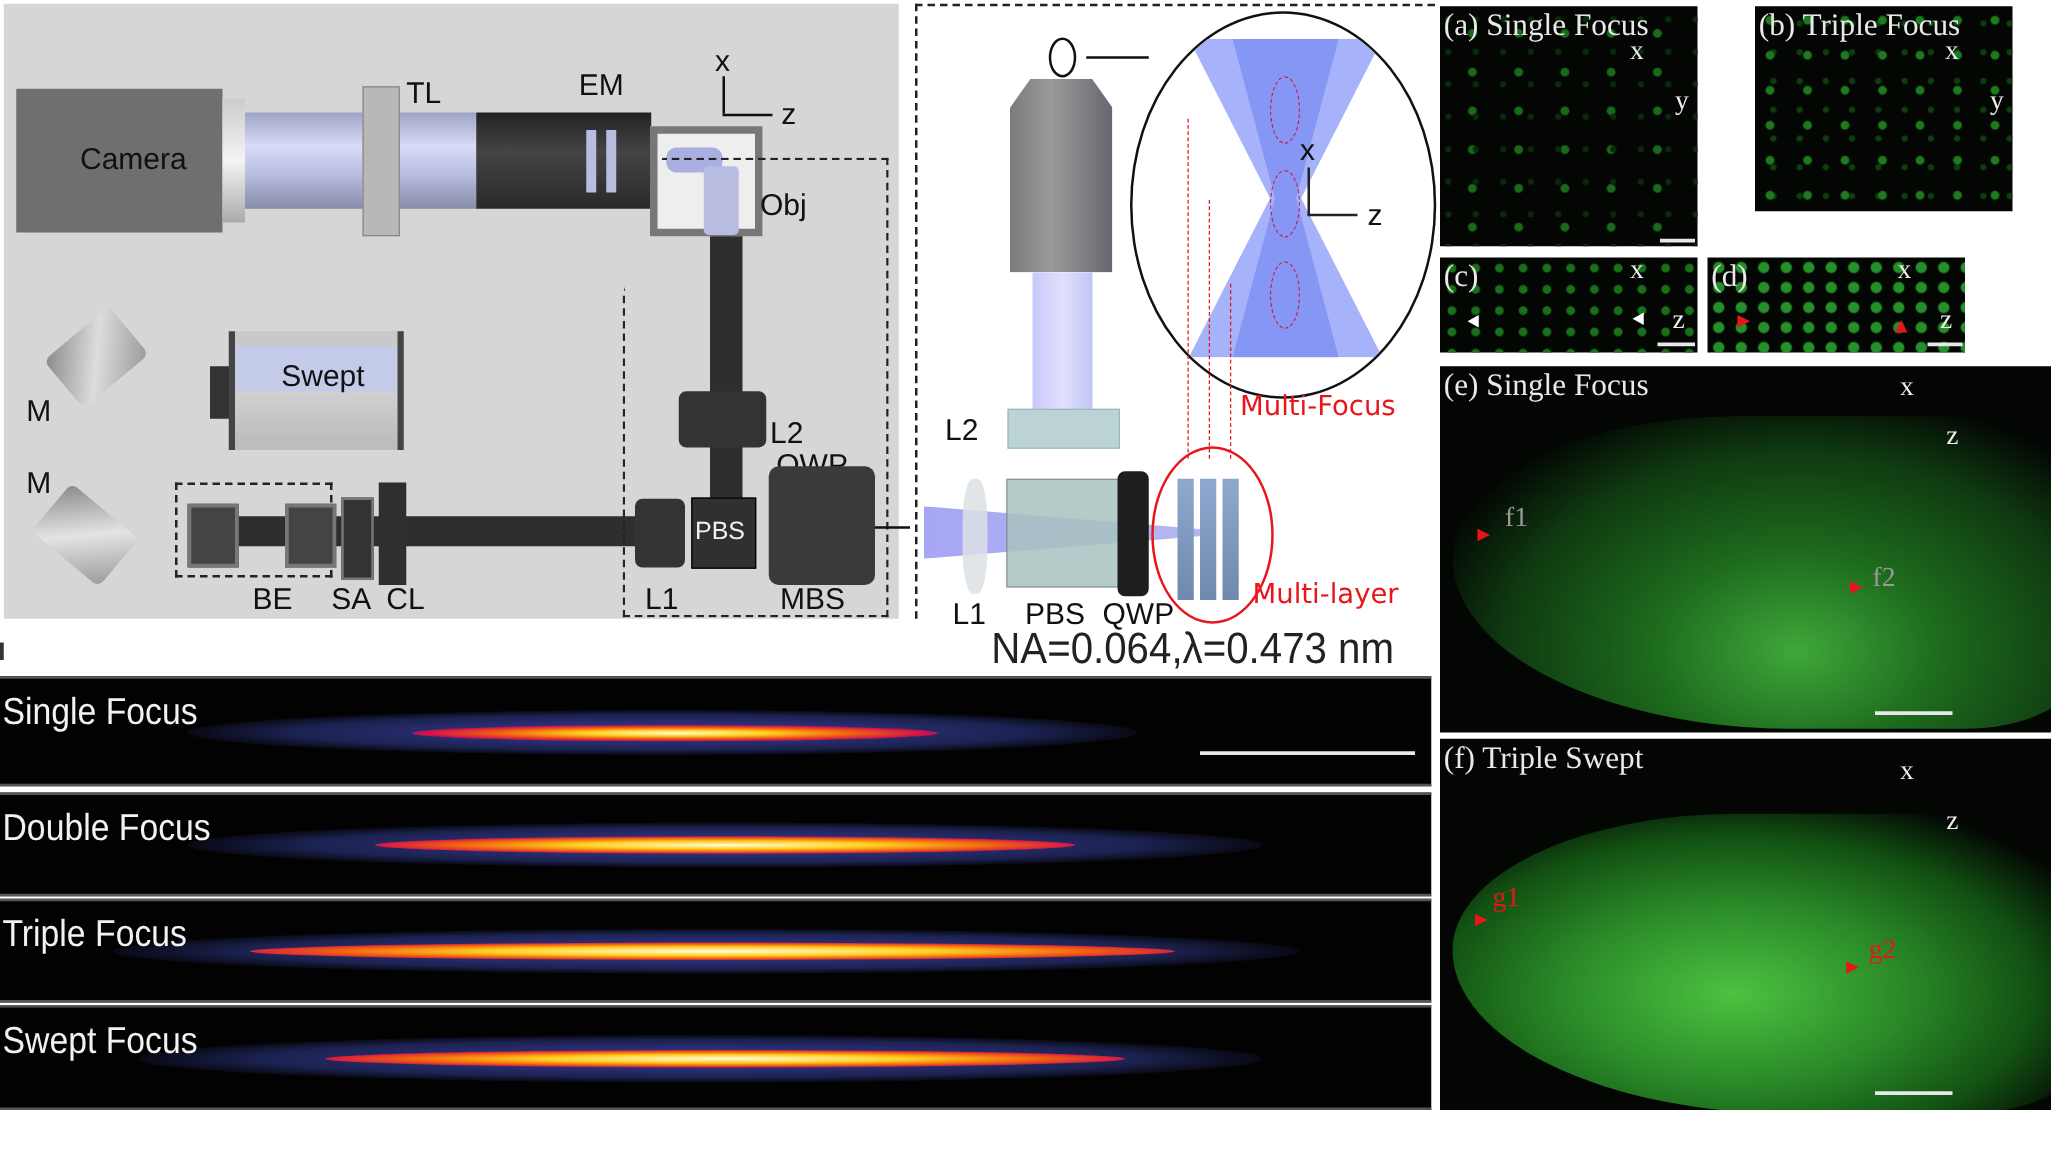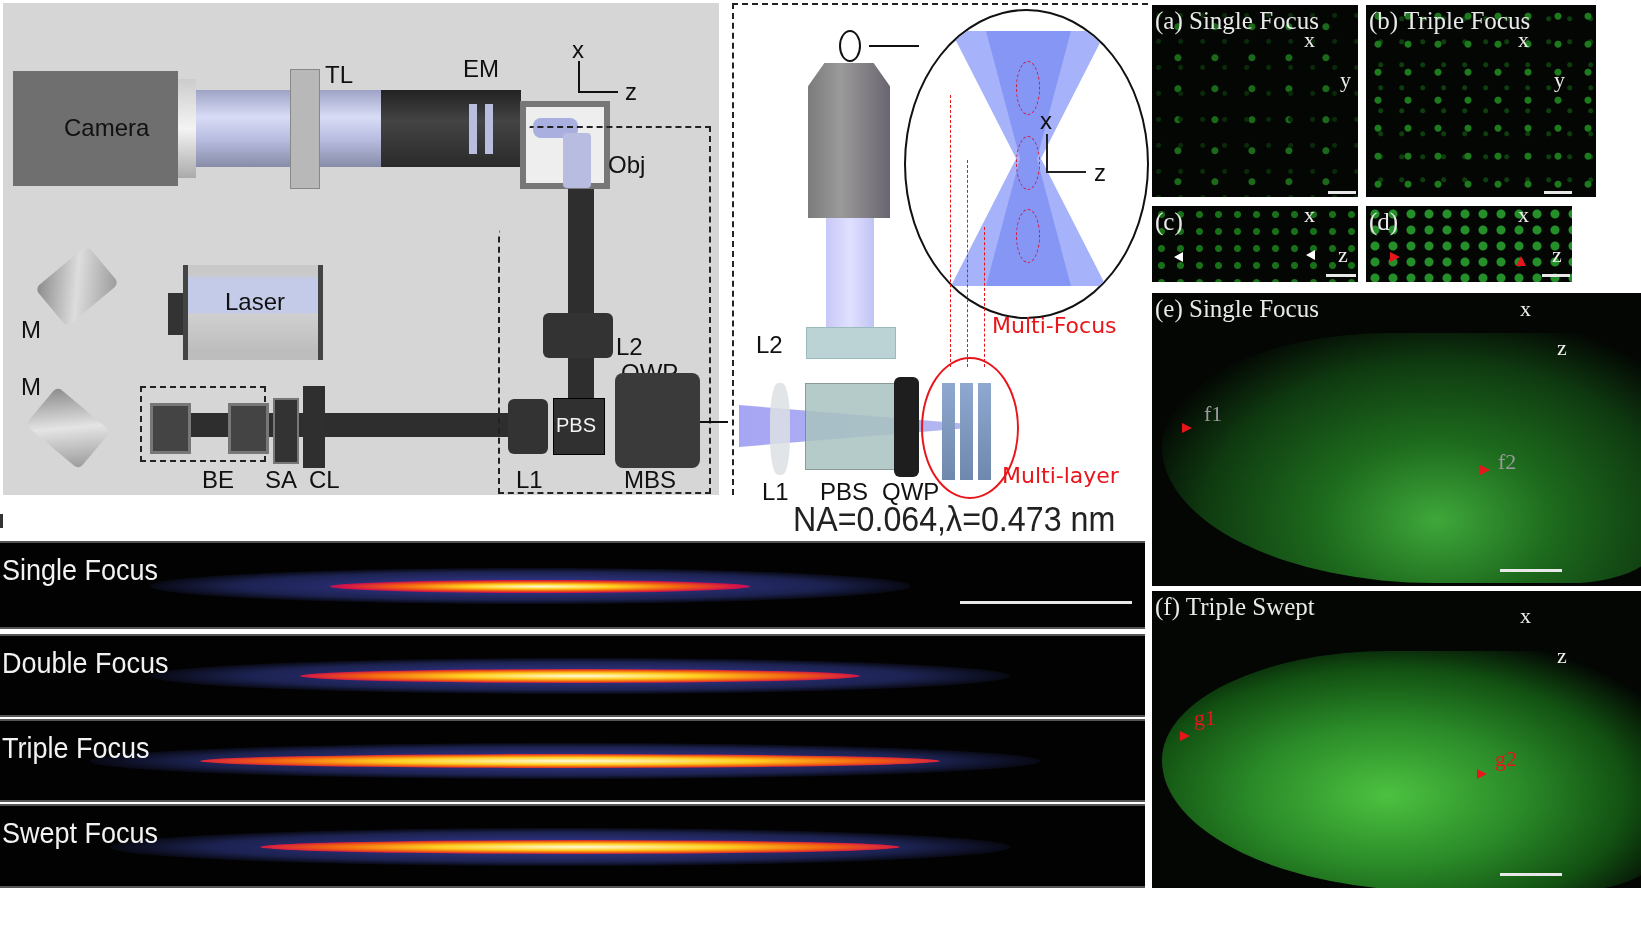--- a/index.html
+++ b/index.html
@@ -53,21 +53,21 @@
   <div class="lbl" style="left:613px;top:332px;">L2</div>
   <div class="lbl" style="left:618px;top:358px;">QWP</div>
 
   <div class="abs" style="left:40px;top:258px;width:68px;height:50px;background:linear-gradient(135deg,#888,#ddd,#999);transform:rotate(-40deg);border-radius:6px;"></div>
   <div class="lbl" style="left:18px;top:315px;">M</div>
   <div class="abs" style="left:30px;top:400px;width:70px;height:50px;background:linear-gradient(135deg,#888,#e4e4e4,#999);transform:rotate(40deg);border-radius:6px;"></div>
   <div class="lbl" style="left:18px;top:372px;">M</div>
 
   <div class="abs" style="left:165px;top:290px;width:22px;height:42px;background:#333;"></div>
   <div class="abs" style="left:180px;top:262px;width:140px;height:95px;background:linear-gradient(#c9c9c9 10%,#c4cbe8 15%,#c4cbe8 50%,#d0d0d0 52%,#bdbdbd 90%);border-left:5px solid #444;border-right:5px solid #444;box-sizing:border-box;"></div>
-  <div class="lbl" style="left:222px;top:287px;">Laser</div>
+  <div class="lbl" style="left:222px;top:287px;">Swept</div>
 
   <div class="abs" style="left:150px;top:410px;width:360px;height:24px;background:#2e2e2e;"></div>
   <div class="abs" style="left:137px;top:383px;width:126px;height:76px;border:2px dashed #222;box-sizing:border-box;"></div>
   <div class="abs" style="left:147px;top:400px;width:35px;height:45px;background:#444;border:3px solid #777;"></div>
   <div class="abs" style="left:225px;top:400px;width:35px;height:45px;background:#444;border:3px solid #777;"></div>
   <div class="abs" style="left:270px;top:395px;width:22px;height:62px;background:#333;border:2px solid #777;"></div>
   <div class="abs" style="left:300px;top:383px;width:22px;height:82px;background:#2f2f2f;"></div>
   <div class="abs" style="left:505px;top:396px;width:40px;height:55px;background:#333;border-radius:6px;"></div>
   <div class="abs" style="left:550px;top:395px;width:50px;height:55px;background:#303030;border:1px solid #000;"></div>
   <div class="lbl" style="left:553px;top:412px;color:#f2f2f2;font-size:20px;">PBS</div>
@@ -152,21 +152,21 @@
   <div class="glow" style="left:260px;top:34px;width:640px;height:14px;background:radial-gradient(ellipse,#fffbe0 0%,#ffd020 32%,#f06010 56%,#d0104a 73%,#6a30b0 90%,transparent 100%);"></div>
   <div class="name">Swept Focus</div>
 </div>
 
 <div class="micro" style="left:1152px;top:5px;width:206px;height:192px;background:radial-gradient(circle at 30% 40%,#0a2a0a 2px,transparent 3px) 0 0/22px 26px,radial-gradient(circle at 70% 70%,#1a6a1a 3px,transparent 4px) 0 0/37px 31px,#030603;">
   <div class="title">(a) Single Focus</div>
   <div class="axes" style="left:152px;top:22px;">x</div>
   <div class="axes" style="left:188px;top:62px;">y</div>
   <div class="scalebar" style="left:176px;top:186px;width:28px;"></div>
 </div>
-<div class="micro" style="left:1366px;top:5px;width:206px;height:192px;background:radial-gradient(circle at 40% 40%,#1d7a1d 3px,transparent 4px) 0 0/30px 28px,radial-gradient(circle at 70% 60%,#0e3e0e 2px,transparent 3px) 0 0/21px 23px,#030603;padding-left:24px;">
+<div class="micro" style="left:1404px;top:5px;width:206px;height:164px;background:radial-gradient(circle at 40% 40%,#1d7a1d 3px,transparent 4px) 0 0/30px 28px,radial-gradient(circle at 70% 60%,#0e3e0e 2px,transparent 3px) 0 0/21px 23px,#030603;">
   <div class="title">(b) Triple Focus</div>
   <div class="axes" style="left:152px;top:22px;">x</div>
   <div class="axes" style="left:188px;top:62px;">y</div>
   <div class="scalebar" style="left:178px;top:186px;width:28px;"></div>
 </div>
 <div class="micro" style="left:1152px;top:206px;width:206px;height:76px;background:radial-gradient(circle at 50% 50%,#187018 3px,transparent 4px) 0 0/19px 17px,#030603;">
   <div class="title">(c)</div>
   <div class="axes" style="left:152px;top:-4px;">x</div>
   <div class="axes" style="left:186px;top:36px;">z</div>
   <div class="abs" style="left:22px;top:46px;width:0;height:0;border-top:5px solid transparent;border-bottom:5px solid transparent;border-right:9px solid #fff;"></div>

